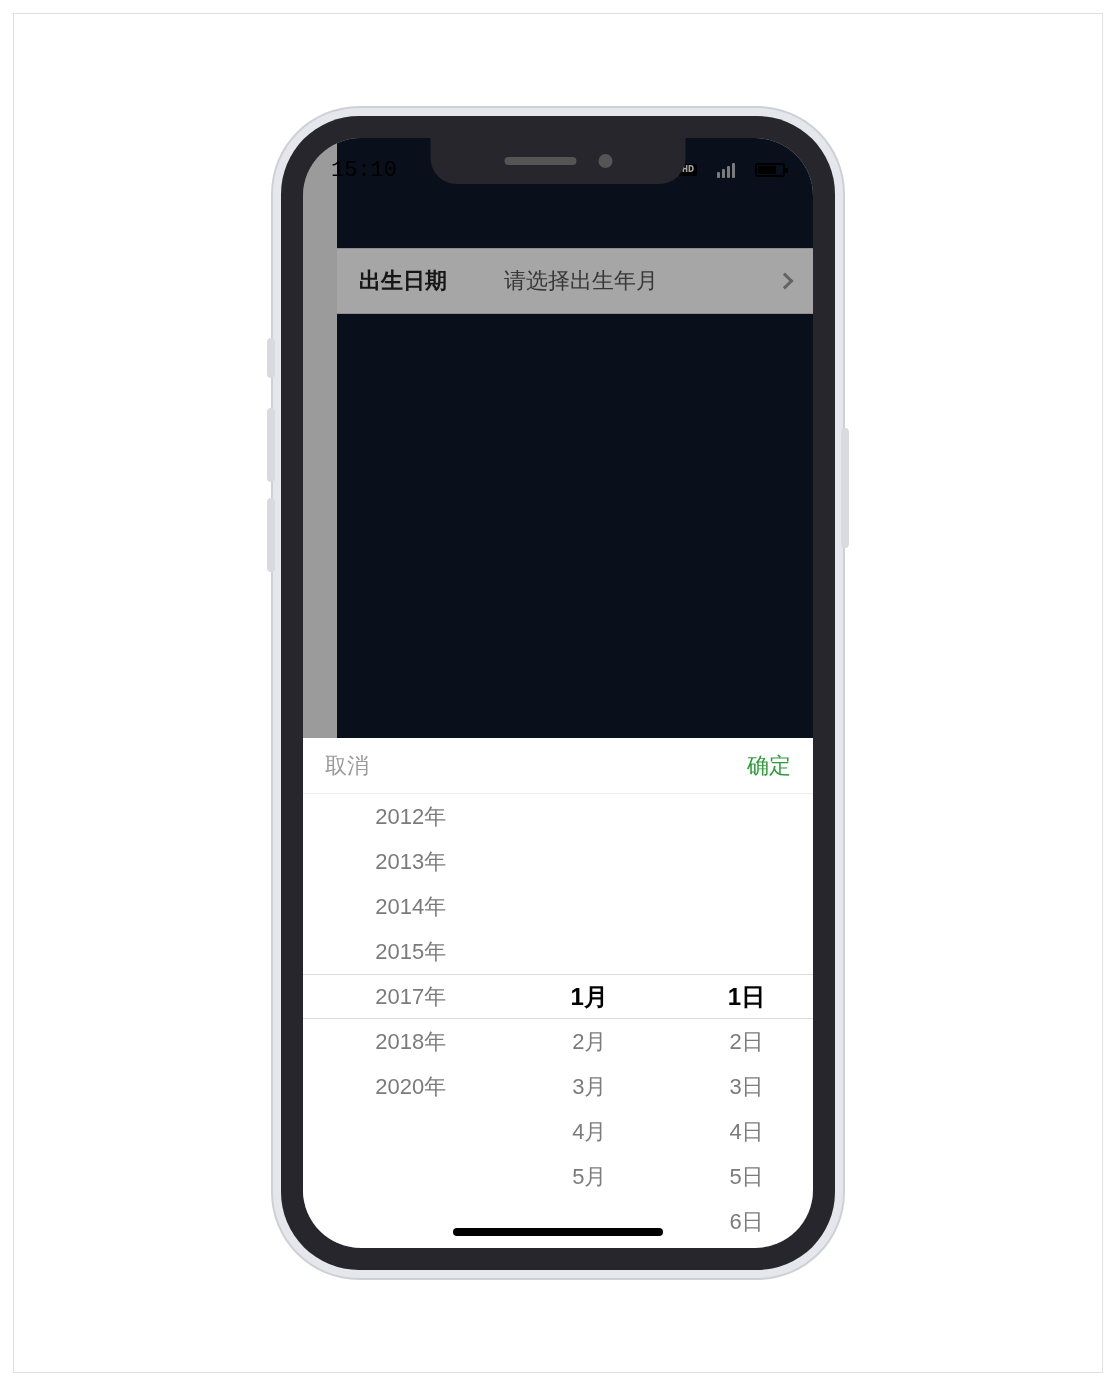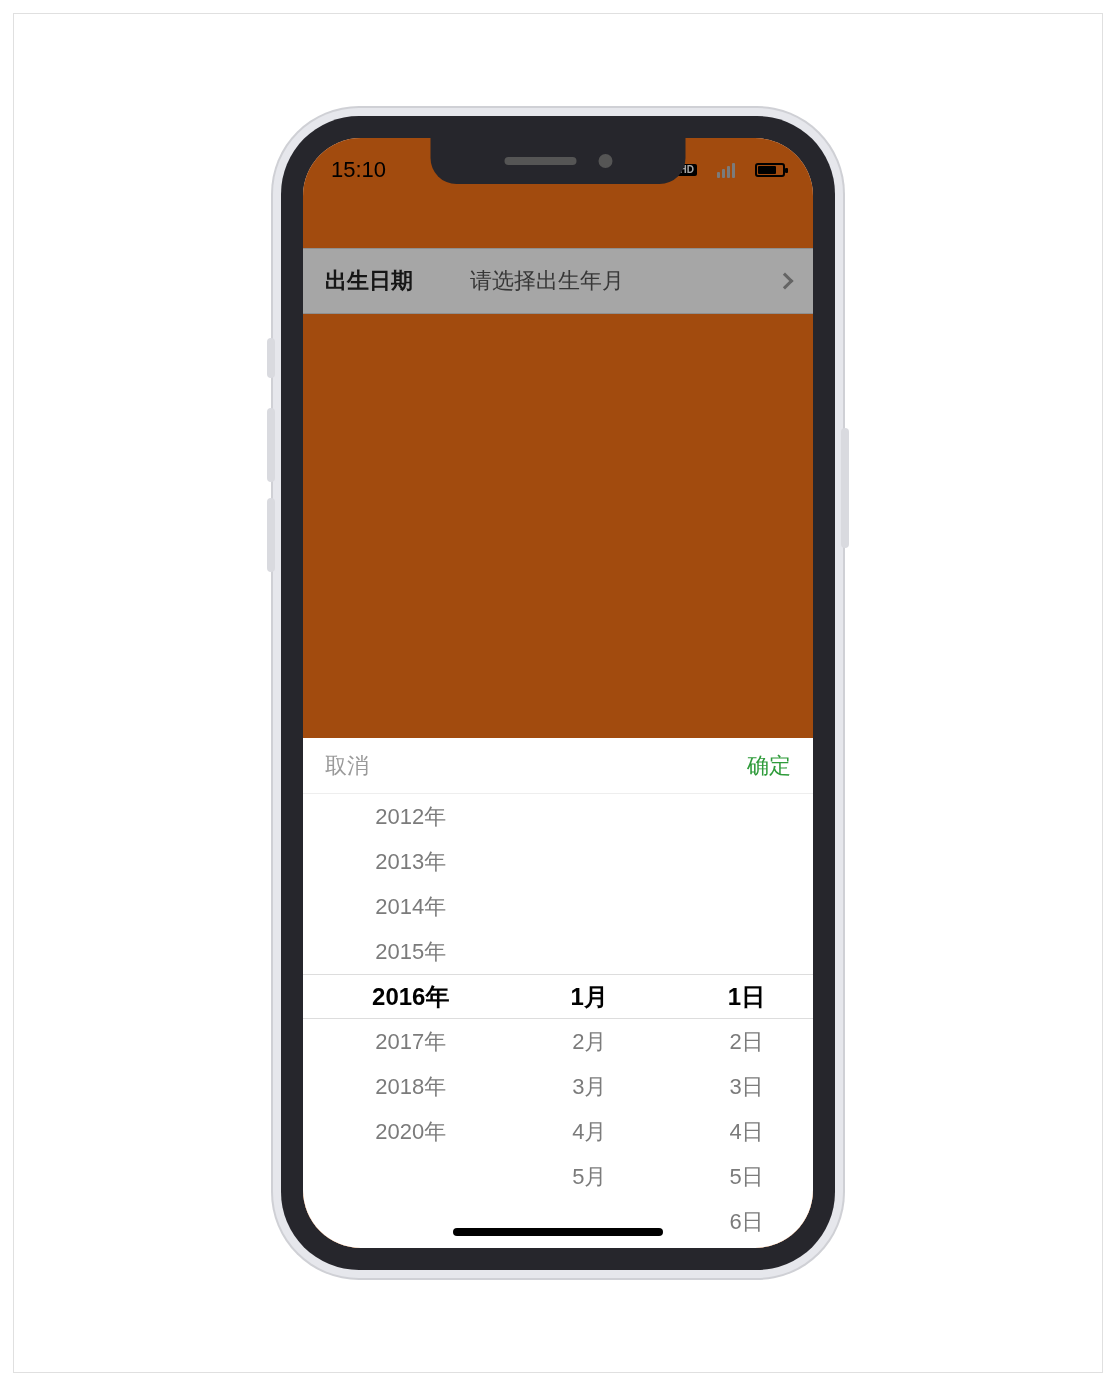--- a/index.html
+++ b/index.html
@@ -143,21 +143,22 @@
   .battery .fill {
     position: absolute; left: 1px; top: 1px;
     width: 18px; height: 8px;
     background: #000; border-radius: 1px;
   }
 
   
   .app {
     position: absolute;
     inset: 0;
-    background: #f97316;
+    background: #0f172a;
+    margin-left: 34px;
   }
   .dimmer {
     position: absolute;
     inset: 0;
     background: rgba(0,0,0,0.35);
     z-index: 20;
   }
 
   .row {
     position: absolute;
@@ -263,21 +264,21 @@
         <div class="app">
           <div class="row">
             <div class="label">出生日期</div>
             <div class="placeholder">请选择出生年月</div>
             <div class="chevron"></div>
           </div>
         </div>
 
         <div class="dimmer"></div>
 
-        <div class="status-bar" style="z-index:15;">
+        <div class="status-bar" style="z-index:15;font-family:Liberation Mono, monospace;">
           <div class="status-left">15:10</div>
           <div class="status-right">
             <span class="hd-badge">HD</span>
             <span class="signal">
               <span></span>
                 <span></span>
                 <span></span>
                 <span></span>
             </span>
             <span class="battery">
@@ -292,21 +293,20 @@
             <div class="btn-ok">确定</div>
           </div>
           <div class="picker">
             <div class="sel-band"></div>
 
             <div class="picker-col col-year">
               <div class="picker-item">2012年</div>
               <div class="picker-item">2013年</div>
               <div class="picker-item">2014年</div>
               <div class="picker-item">2015年</div>
-              <div class="picker-item sel">2016年</div>
               <div class="picker-item">2017年</div>
               <div class="picker-item">2018年</div>
               <div class="picker-item">2020年</div>
             </div>
 
             <div class="picker-col col-month">
               <div class="picker-item"></div>
               <div class="picker-item"></div>
               <div class="picker-item"></div>
               <div class="picker-item"></div>

